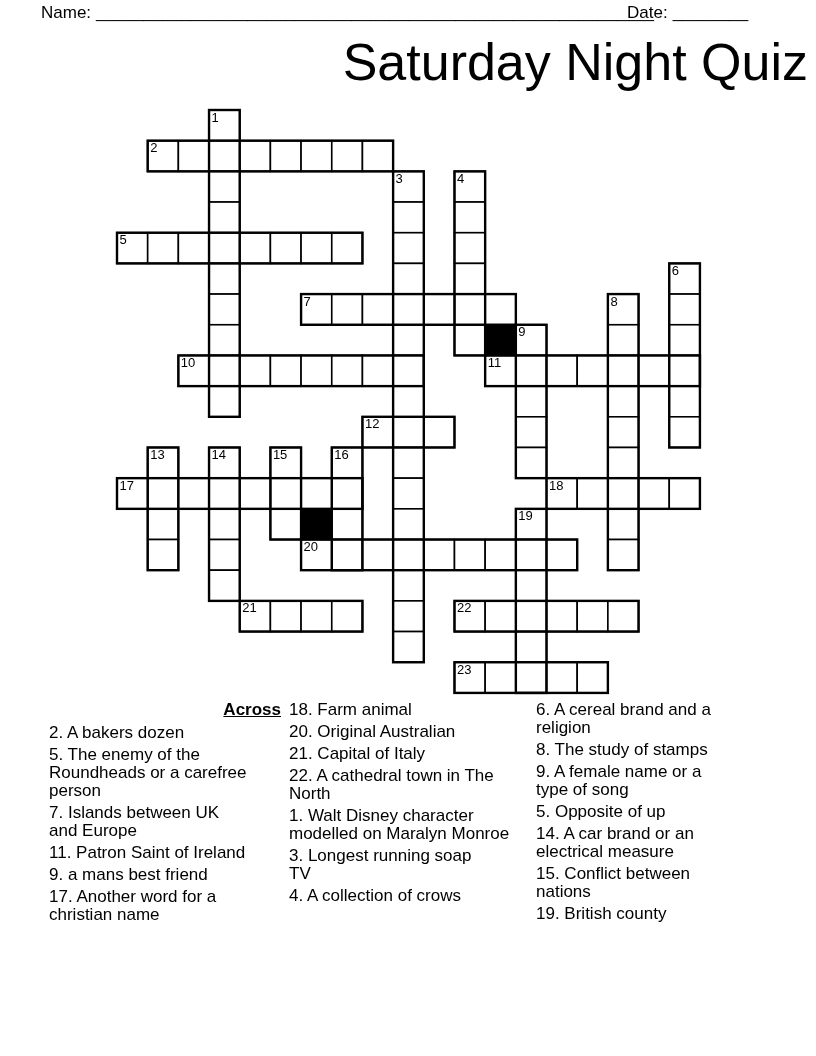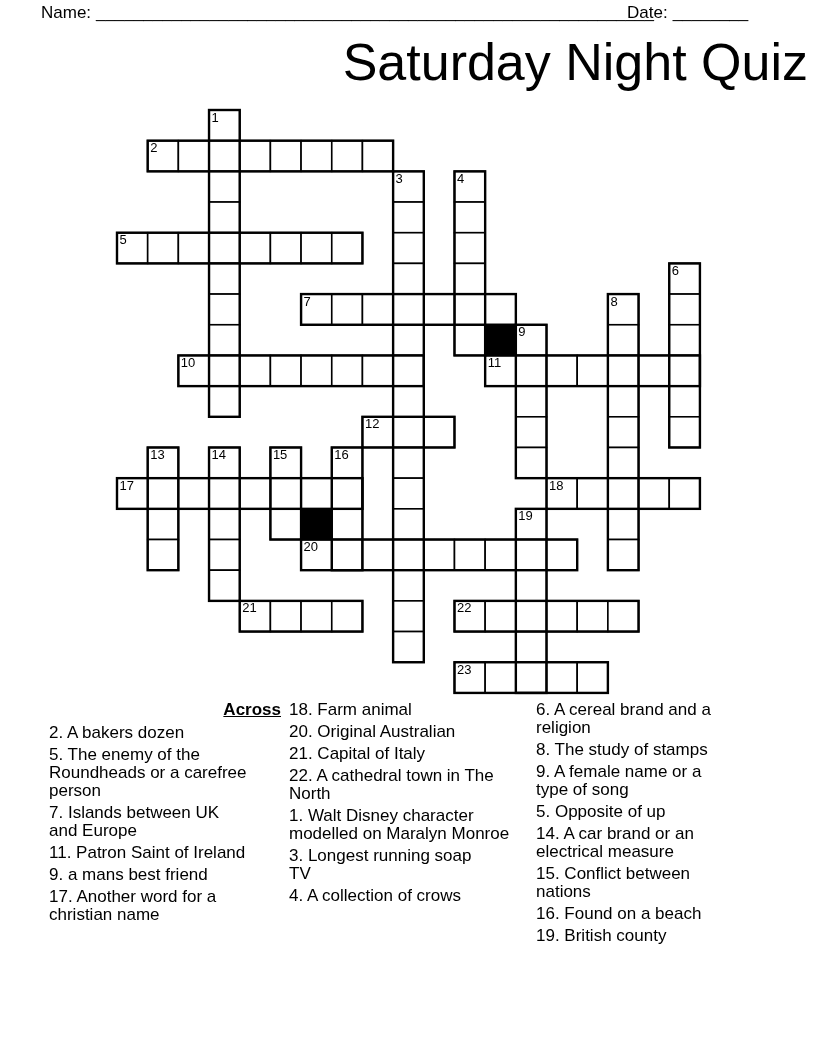--- a/index.html
+++ b/index.html
@@ -240,16 +240,15 @@
       <div class="clue"><b>3.</b> Longest running soap<br>TV</div>
       <div class="clue"><b>4.</b> A collection of crows</div>
     </div>
     <div class="clue-col" style="left: 536px; top: 701px; width: 232px;">
       <div class="clue"><b>6.</b> A cereal brand and a<br>religion</div>
       <div class="clue"><b>8.</b> The study of stamps</div>
       <div class="clue"><b>9.</b> A female name or a<br>type of song</div>
       <div class="clue"><b>5.</b> Opposite of up</div>
       <div class="clue"><b>14.</b> A car brand or an<br>electrical measure</div>
       <div class="clue"><b>15.</b> Conflict between<br>nations</div>
-      <div class="clue"><b>16.</b> Found on a beach</div>
       <div class="clue"><b>19.</b> British county</div>
     </div>
   </div>
 
 </body></html>

